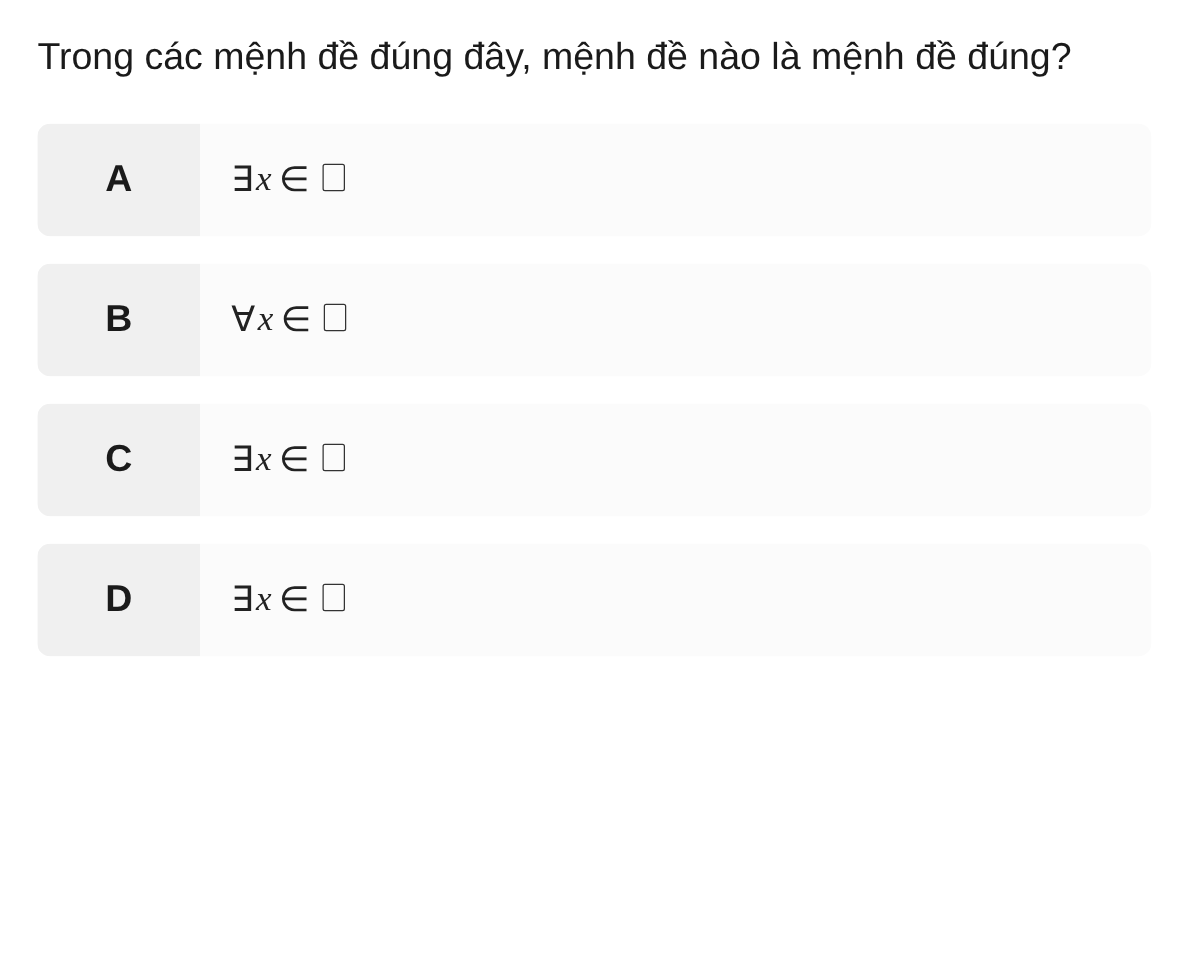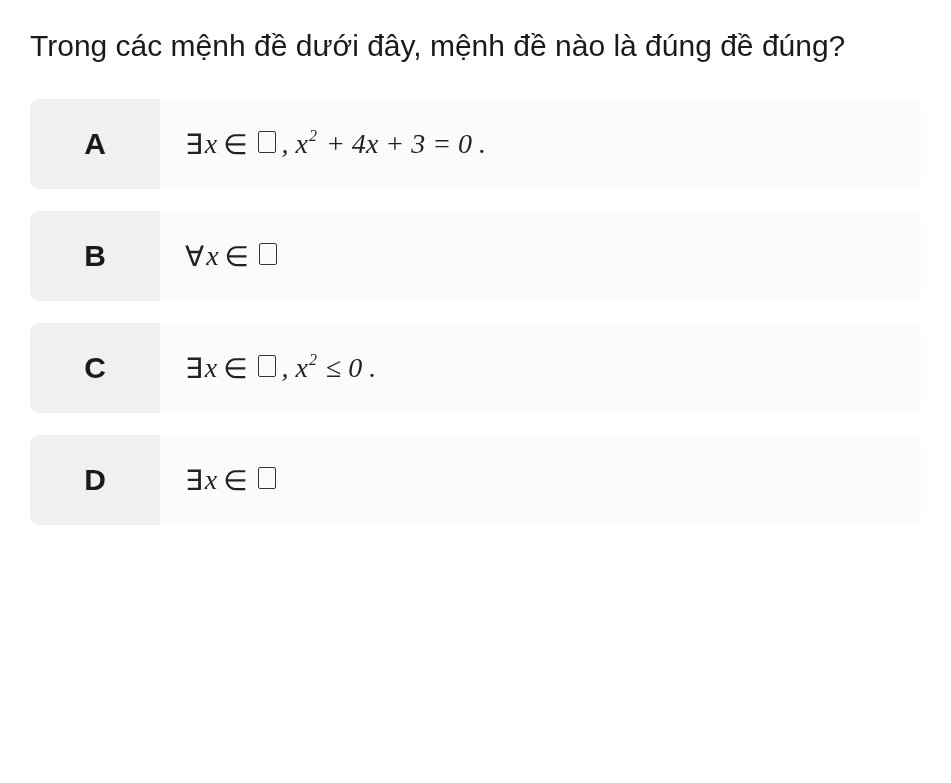--- a/index.html
+++ b/index.html
@@ -80,31 +80,30 @@
     vertical-align: super;
     position: relative;
     top: -2px;
     margin-left: 1px;
     margin-right: 2px;
   }
 </style>
 </head>
 <body>
 
-<div class="question">Trong các mệnh đề dưới đây, mệnh đề nào là đúng đề đúng?</div>
+<div class="question">Trong các mệnh đề đúng đây, mệnh đề nào là mệnh đề đúng?</div>
 
 <div class="option-row">
   <div class="option-letter">A</div>
   <div class="option-content">
     <span class="math">
       <span class="upright">∃</span>
         <span>x</span>
       <span class="sym">∈</span>
         <span class="box"></span>
-      <span>, <i>x</i><span class="sup">2</span> + 4<i>x</i> + 3 = 0 .</span>
     </span>
   </div>
 </div>
 
 <div class="option-row">
   <div class="option-letter">B</div>
   <div class="option-content">
     <span class="math">
       <span class="upright">∀</span>
         <span>x</span>
@@ -115,21 +114,20 @@
 </div>
 
 <div class="option-row">
   <div class="option-letter">C</div>
   <div class="option-content">
     <span class="math">
       <span class="upright">∃</span>
         <span>x</span>
       <span class="sym">∈</span>
         <span class="box"></span>
-      <span>, <i>x</i><span class="sup">2</span> ≤ 0 .</span>
     </span>
   </div>
 </div>
 
 <div class="option-row" style="margin-bottom:0;">
   <div class="option-letter">D</div>
   <div class="option-content">
     <span class="math">
       <span class="upright">∃</span>
         <span>x</span>

